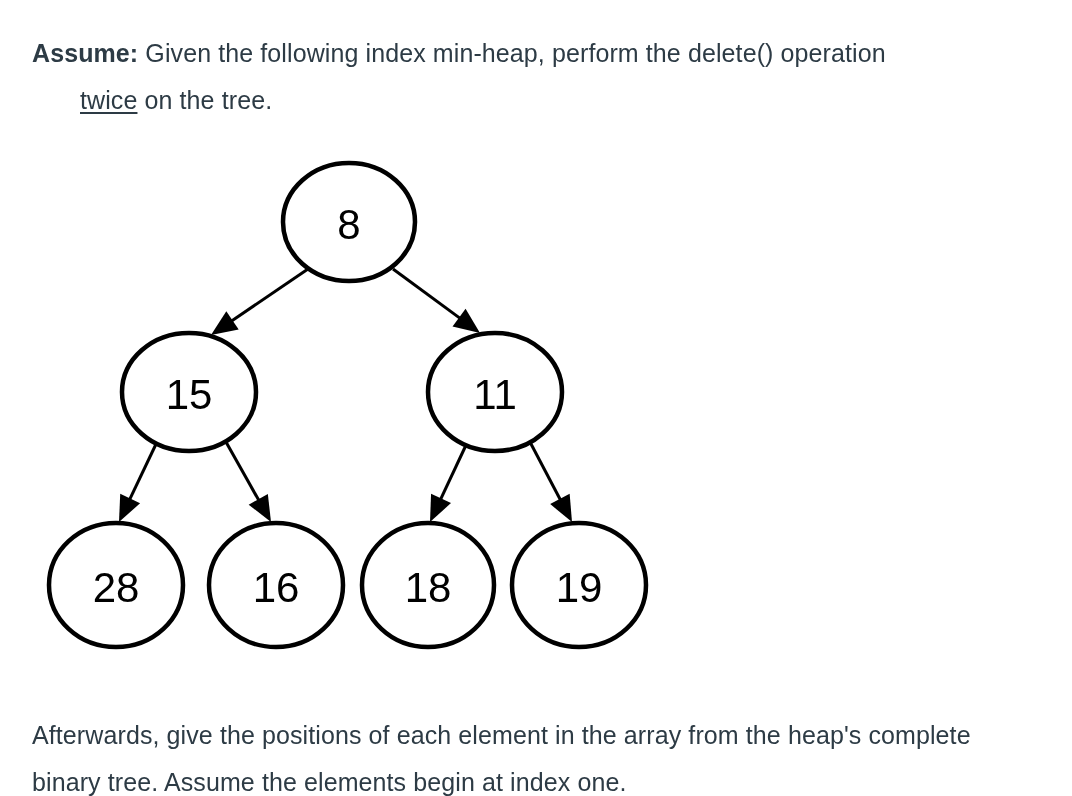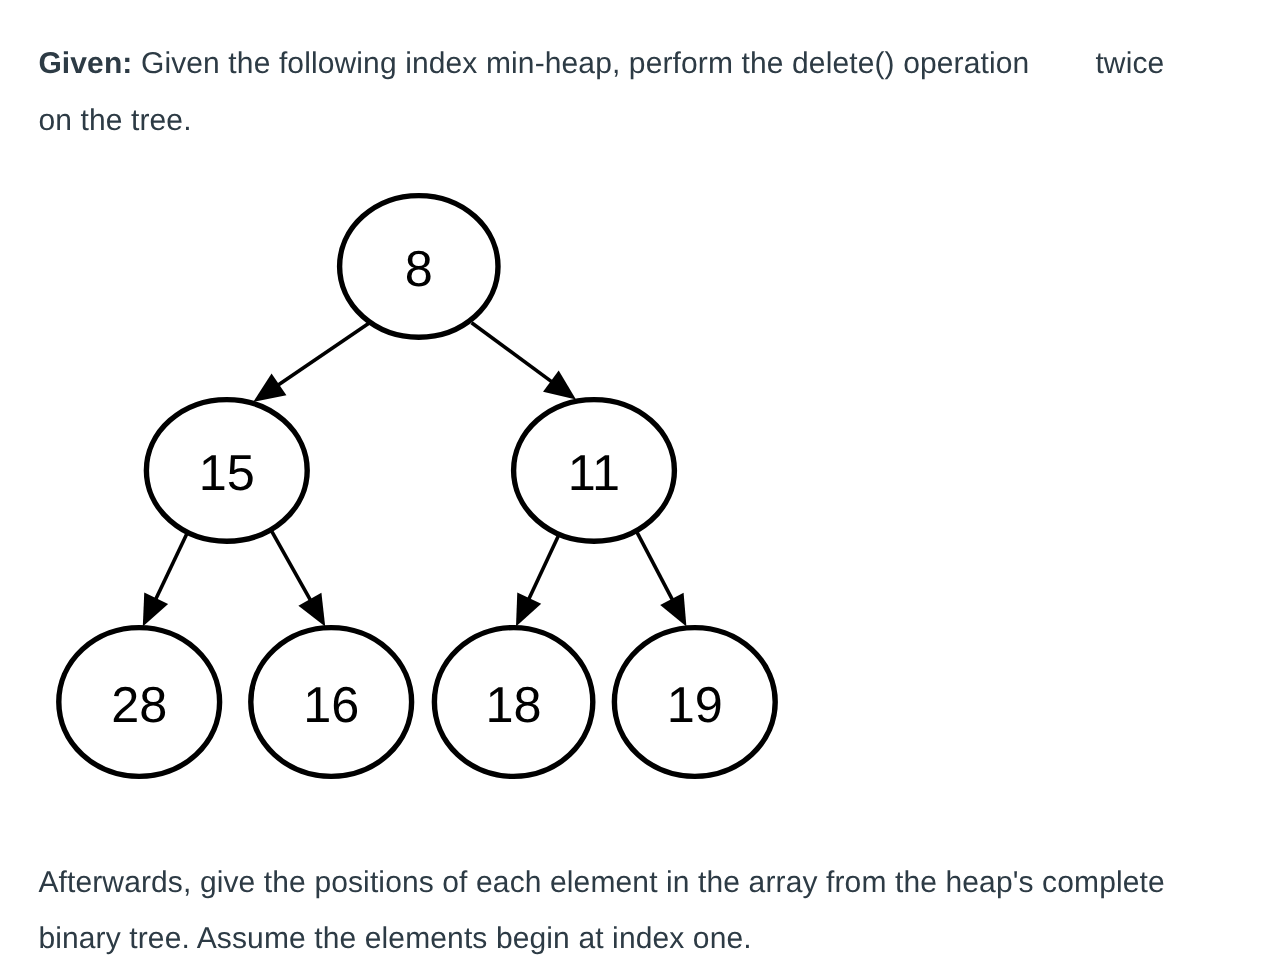--- a/index.html
+++ b/index.html
@@ -20,21 +20,21 @@
     left: 32px;
     width: 960px;
     font-size: 25px;
     line-height: 47px;
     color: #2d3b45;
     letter-spacing: 0.1px;
   }
   #prompt-top { top: 30px; }
   #prompt-bottom { top: 712px; }
   .strong { font-weight: bold; }
-  .underline { text-underline-offset: 3px; margin-left: 48px; }
+  .underline { text-decoration: underline; text-underline-offset: 3px; margin-left: 48px; }
   #tree-figure {
     position: absolute;
     left: 0;
     top: 130px;
     width: 700px;
     height: 540px;
   }
   #tree-svg { display: block; }
   .node-ellipse {
     fill: #ffffff;
@@ -51,21 +51,21 @@
   .edge-line {
     stroke: #000000;
     stroke-width: 3;
     fill: none;
   }
   .arrow-head { fill: #000000; }
 </style>
 </head>
 <body>
 
-<div class="prompt" id="prompt-top"><span class="strong">Given:</span><span> Given the following index min-heap, perform the delete() operation </span><span class="underline">twice</span><span> on the tree.</span></div>
+<div class="prompt" id="prompt-top"><span class="strong">Assume:</span><span> Given the following index min-heap, perform the delete() operation </span><span class="underline">twice</span><span> on the tree.</span></div>
 
 <div id="tree-figure">
   <svg id="tree-svg" width="700" height="540" viewBox="0 0 700 540" xmlns="http://www.w3.org/2000/svg">
     <g id="edge-layer">
         <g>
           <line x1="308" y1="139" x2="227.53535876106307" y2="193.74913733783336" class="edge-line"></line>
           <polygon points="211,205 226.30799192519032,181.2794312205987 238.68394085357363,199.46832585776806" class="arrow-head"></polygon>
         </g>
         <g>
           <line x1="393" y1="139" x2="463.88957947853373" y2="191.14865616811673" class="edge-line"></line>

